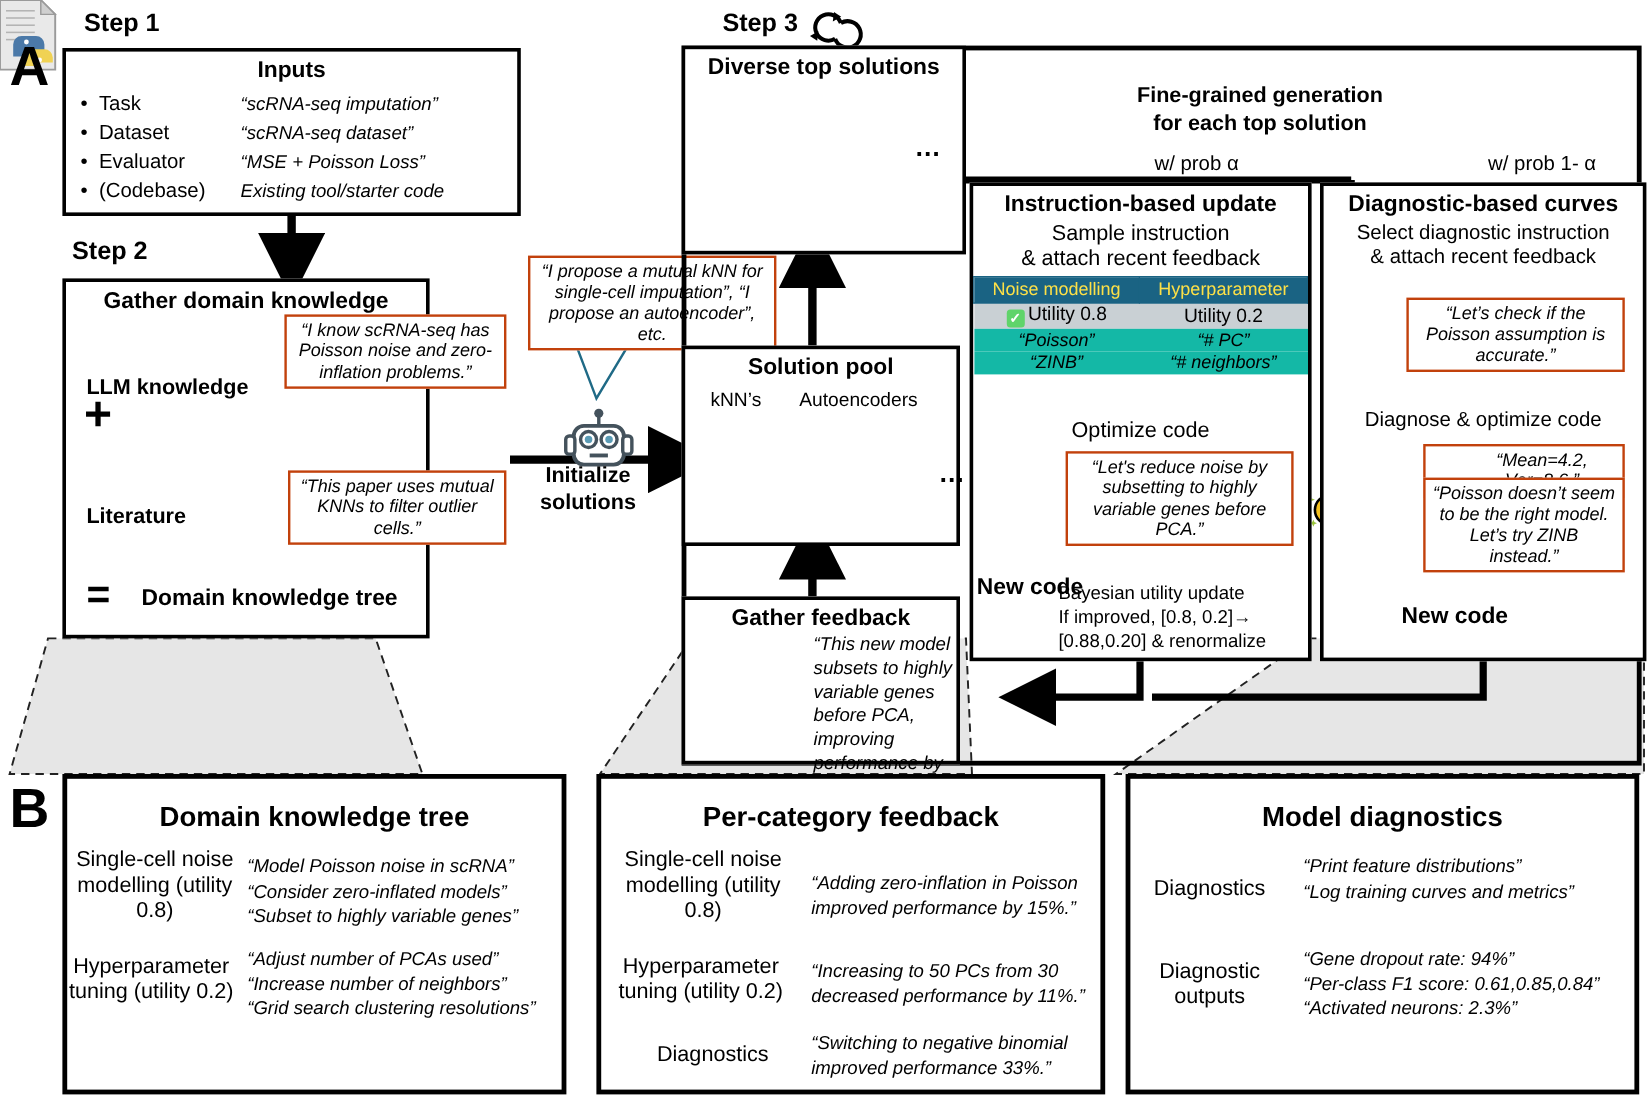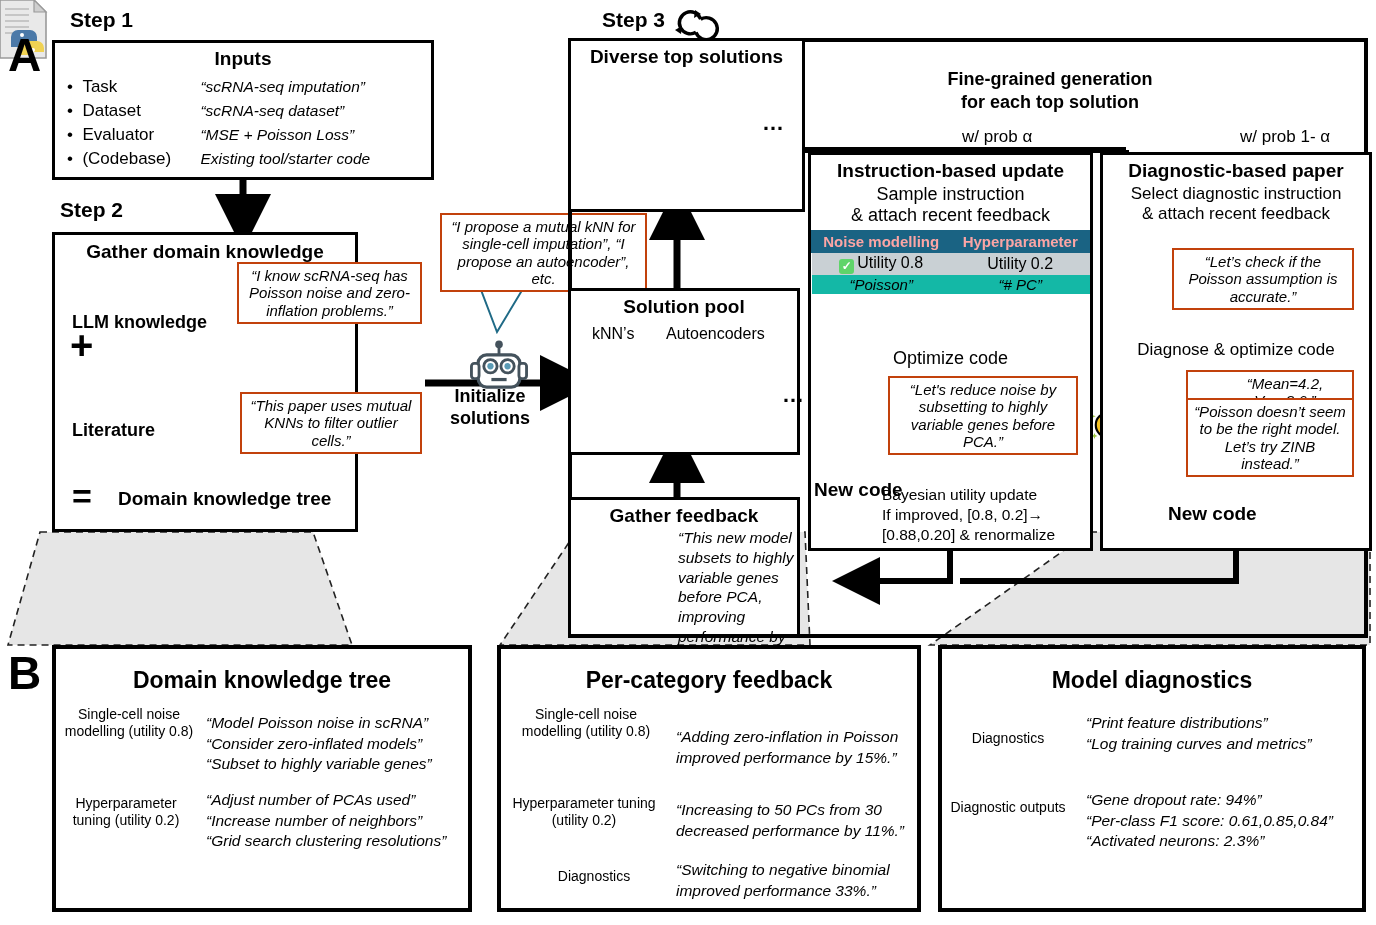--- a/index.html
+++ b/index.html
@@ -18,34 +18,34 @@
   .box-title { font-weight:bold; font-size:19px; text-align:center; }
   .plain { font-size:18px; text-align:center; }
   .ital { font-style:italic; font-size:15.5px; }
   .bubble {
     border:2px solid #c2410c; background:#fff; padding:3px 6px;
     font-style:italic; font-size:15px; text-align:center; line-height:1.15;
   }
   svg.ov { position:absolute; left:0; top:0; width:1376px; height:925px; pointer-events:none; }
   table.instr { border-collapse:collapse; width:100%; font-size:15px; }
   table.instr th {
-    background:#1a6383; color:#fca5a5; font-weight:bold; font-size:15px;
+    background:#1a6383; color:#fde047; font-weight:normal; font-size:15px;
     padding:2px 4px; text-align:center; border:1px solid #1a6383;
   }
   table.instr td { padding:1px 4px; text-align:center; border:0; }
   .row-util { background:#c9d0d4; font-size:16px; }
   .row-opts { background:#14b8a6; font-style:italic; font-size:15px; }
   .chk {
     display:inline-block; width:15px; height:15px; background:#5fd46a;
     border-radius:3px; color:#fff; font-size:12px; line-height:15px;
     text-align:center; vertical-align:-2px; margin-right:3px; font-weight:bold;
   }
   .bullets { font-size:17px; line-height:1.42; }
   .bullets .lbl { display:inline-block; width:118px; }
-  .kv-left { font-size:14px; text-align:center; line-height:1.18; }
+  .kv-left { font-size:18px; text-align:center; line-height:1.18; }
   .kv-right { font-size:15.5px; font-style:italic; line-height:1.33; }
   .dots { font-weight:bold; font-size:22px; letter-spacing:2px; }
 </style>
 </head>
 <body>
 
 <svg class="ov" viewBox="0 0 1376 925">
   <defs>
     <marker id="ah" markerWidth="8" markerHeight="8" refX="4" refY="4" orient="auto">
       <path d="M0,0 L8,4 L0,8 z" fill="#000"></path>
@@ -364,34 +364,38 @@
       <th>Hyperparameter</th>
     </tr>
     <tr class="row-util">
       <td><span class="chk">✓</span><span>Utility 0.8</span></td>
       <td>Utility 0.2</td>
     </tr>
     <tr class="row-opts">
       <td>“Poisson”</td>
       <td>“# PC”</td>
     </tr>
+    <tr class="row-opts">
+      <td>“ZINB”</td>
+      <td>“# neighbors”</td>
+    </tr>
   </tbody>
     </table>
 </div>
 <div class="abs plain" style="left:808px; top:348px; width:285px;">Optimize code</div>
 <div class="abs bubble" style="left:888px; top:376px; width:190px;">“Let's reduce noise by subsetting to highly variable genes before PCA.”</div>
 <div class="abs" style="left:814px; top:479px; font-weight:bold; font-size:19px;">New code</div>
 <div class="abs" style="left:882px; top:485px; width:206px; font-size:15.5px; line-height:1.3;">
   <span>Bayesian utility update</span><br>
   <span>If improved, [0.8, 0.2]→</span><br>
   <span>[0.88,0.20] &amp; renormalize</span>
 </div>
 
 <div class="abs bx" style="left:1100px; top:152px; width:272px; height:399px;">
-  <div class="box-title" style="margin-top:5px;">Diagnostic-based paper</div>
+  <div class="box-title" style="margin-top:5px;">Diagnostic-based curves</div>
   <div class="plain" style="margin-top:2px; font-size:17px;">Select diagnostic instruction</div>
   <div class="plain" style="font-size:17px;">&amp; attach recent feedback</div>
 </div>
 <div class="abs bubble" style="left:1172px; top:248px; width:182px;">“Let’s check if the Poisson assumption is accurate.”</div>
 <div class="abs plain" style="left:1100px; top:340px; width:272px; font-size:17px;">Diagnose &amp; optimize code</div>
 <div class="abs bubble" style="left:1186px; top:370px; width:168px;padding-left:36px;">“Mean=4.2, Var=8.6.”</div>
 <div class="abs bubble" style="left:1186px; top:398px; width:168px;">“Poisson doesn’t seem to be the right model. Let’s try ZINB instead.”</div>
 <div class="abs" style="left:1168px; top:503px; font-weight:bold; font-size:19px;">New code</div>
 
 <div class="abs panel-letter" style="left:8px; top:650px;">B</div>

